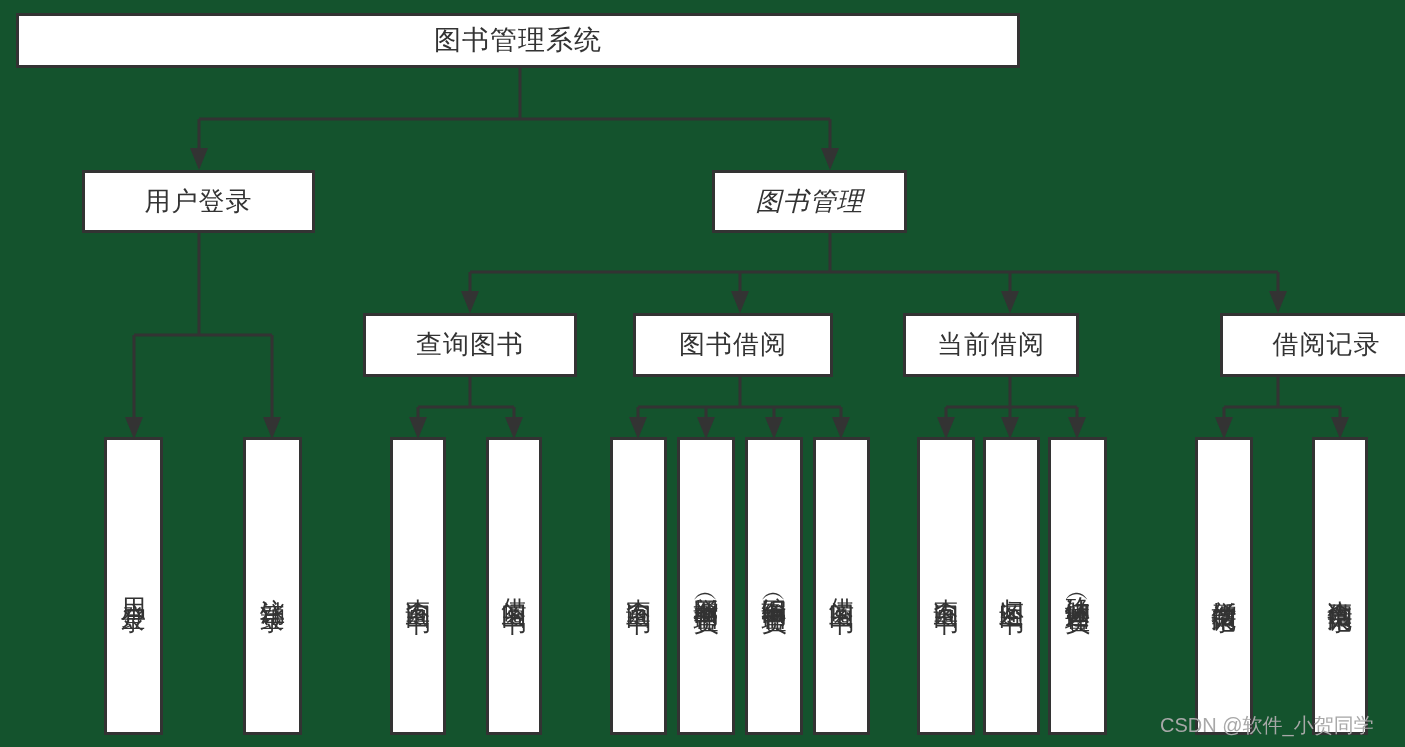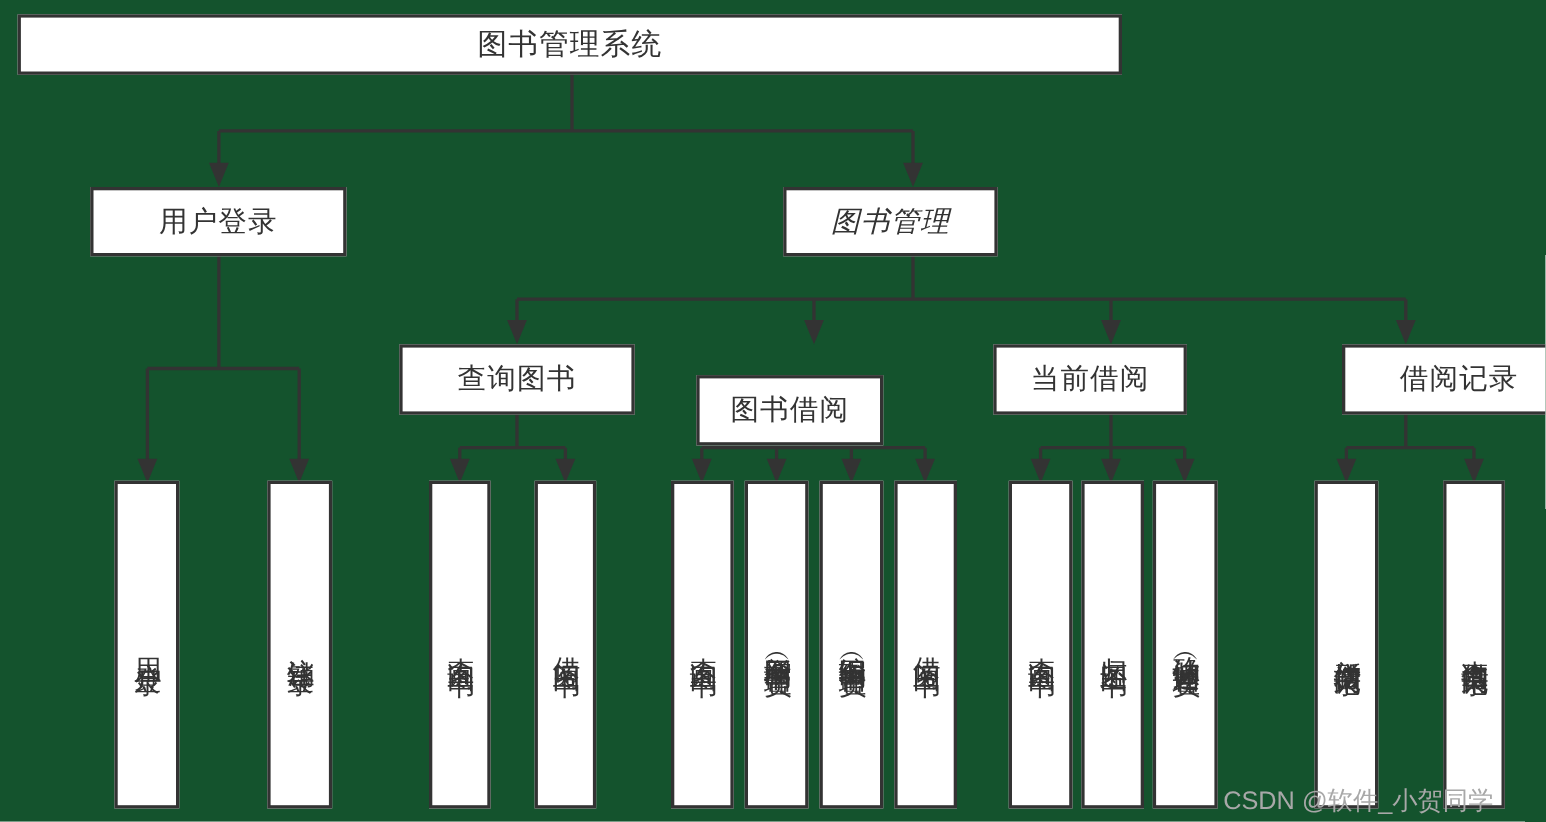--- a/index.html
+++ b/index.html
@@ -31,21 +31,21 @@
     align-items: center;
     justify-content: center;
     text-align: center;
     line-height: 1.2;
   }
   .h-node { font-size: 26px; letter-spacing: 1px; }
   .n-root { left: 16px; top: 13px; width: 1004px; height: 55px; font-size: 27px; }
   .n-user-login     { left: 82px;  top: 170px; width: 233px; height: 63px; }
   .n-book-mgmt      { left: 712px; top: 170px; width: 195px; height: 63px; font-style: italic; }
   .n-new-book       { left: 363px; top: 313px; width: 214px; height: 64px; }
-  .n-book-borrow    { left: 633px; top: 313px; width: 170px; height: 64px; margin-top: 28px; }
+  .n-book-borrow    { left: 633px; top: 313px; width: 200px; height: 64px; }
   .n-current-borrow { left: 903px; top: 313px; width: 176px; height: 64px; }
   .n-borrow-record  { left: 1220px; top: 313px; width: 213px; height: 64px; }
   .leaf {
     top: 437px;
     height: 298px;
     writing-mode: vertical-rl;
     text-orientation: mixed;
     font-size: 25px;
     letter-spacing: 4px;
     line-height: 1.0;
@@ -58,23 +58,23 @@
   .n-leaf-bb-add     { left: 677px;  width: 58px; letter-spacing: 2px; }
   .n-leaf-bb-edit    { left: 745px;  width: 58px; letter-spacing: 2px; }
   .n-leaf-bb-borrow  { left: 813px;  width: 57px; }
   .n-leaf-cb-query   { left: 917px;  width: 58px; }
   .n-leaf-cb-return  { left: 983px;  width: 57px; }
   .n-leaf-cb-confirm { left: 1048px; width: 59px; letter-spacing: 2px; }
   .n-leaf-br-add     { left: 1195px; width: 58px; letter-spacing: 2px; }
   .n-leaf-br-query   { left: 1312px; width: 56px; letter-spacing: 2px; }
   .watermark {
     position: absolute;
-    left: 1112px;
+    left: 1160px;
     top: 712px;
-    font-size: 23px;
+    font-size: 20px;
     color: #a8a8a8;
     white-space: nowrap;
     z-index: 5;
   }
 </style>
 </head>
 <body>
 
 <div class="canvas">
 

